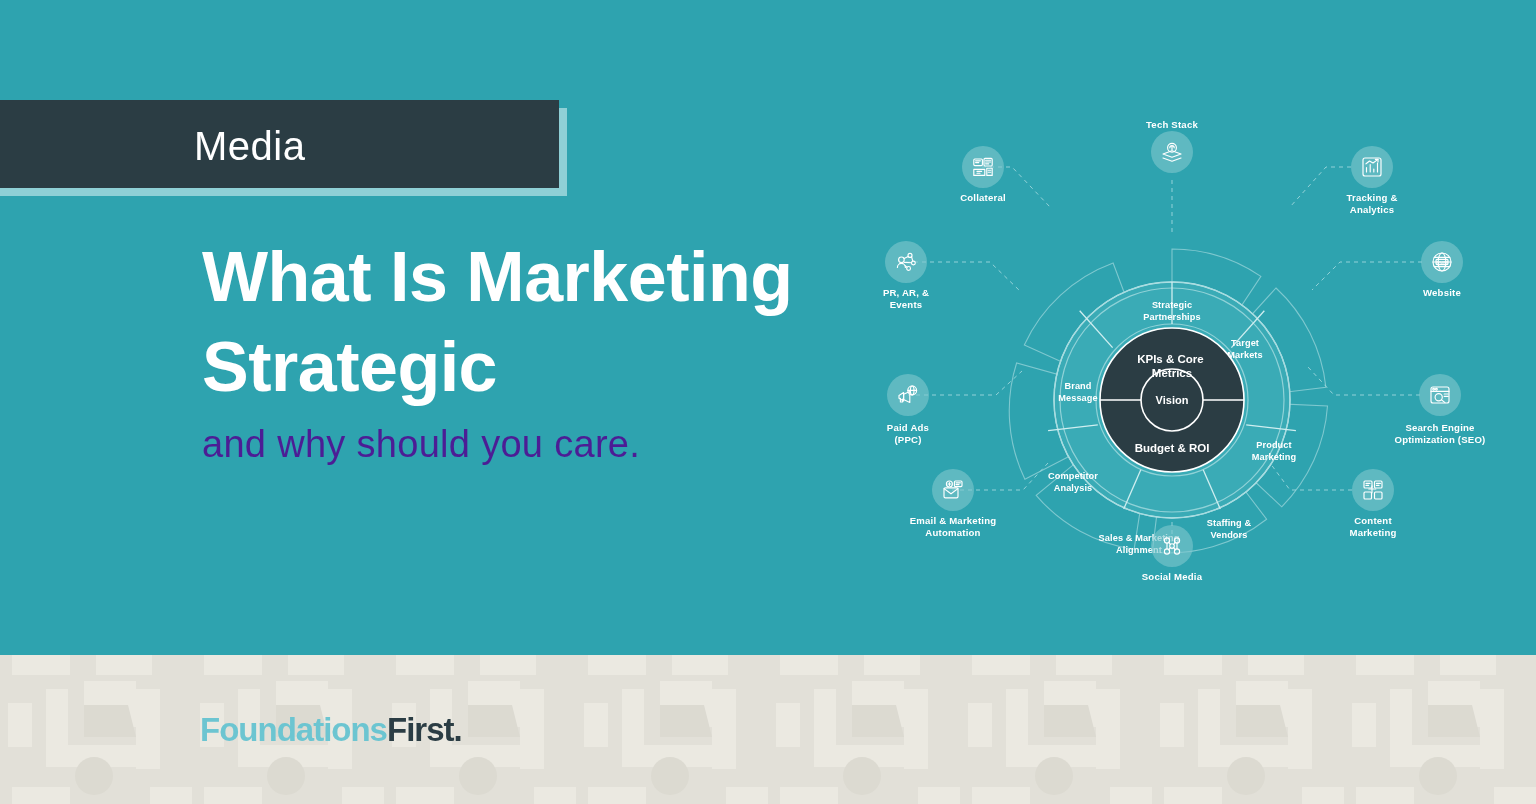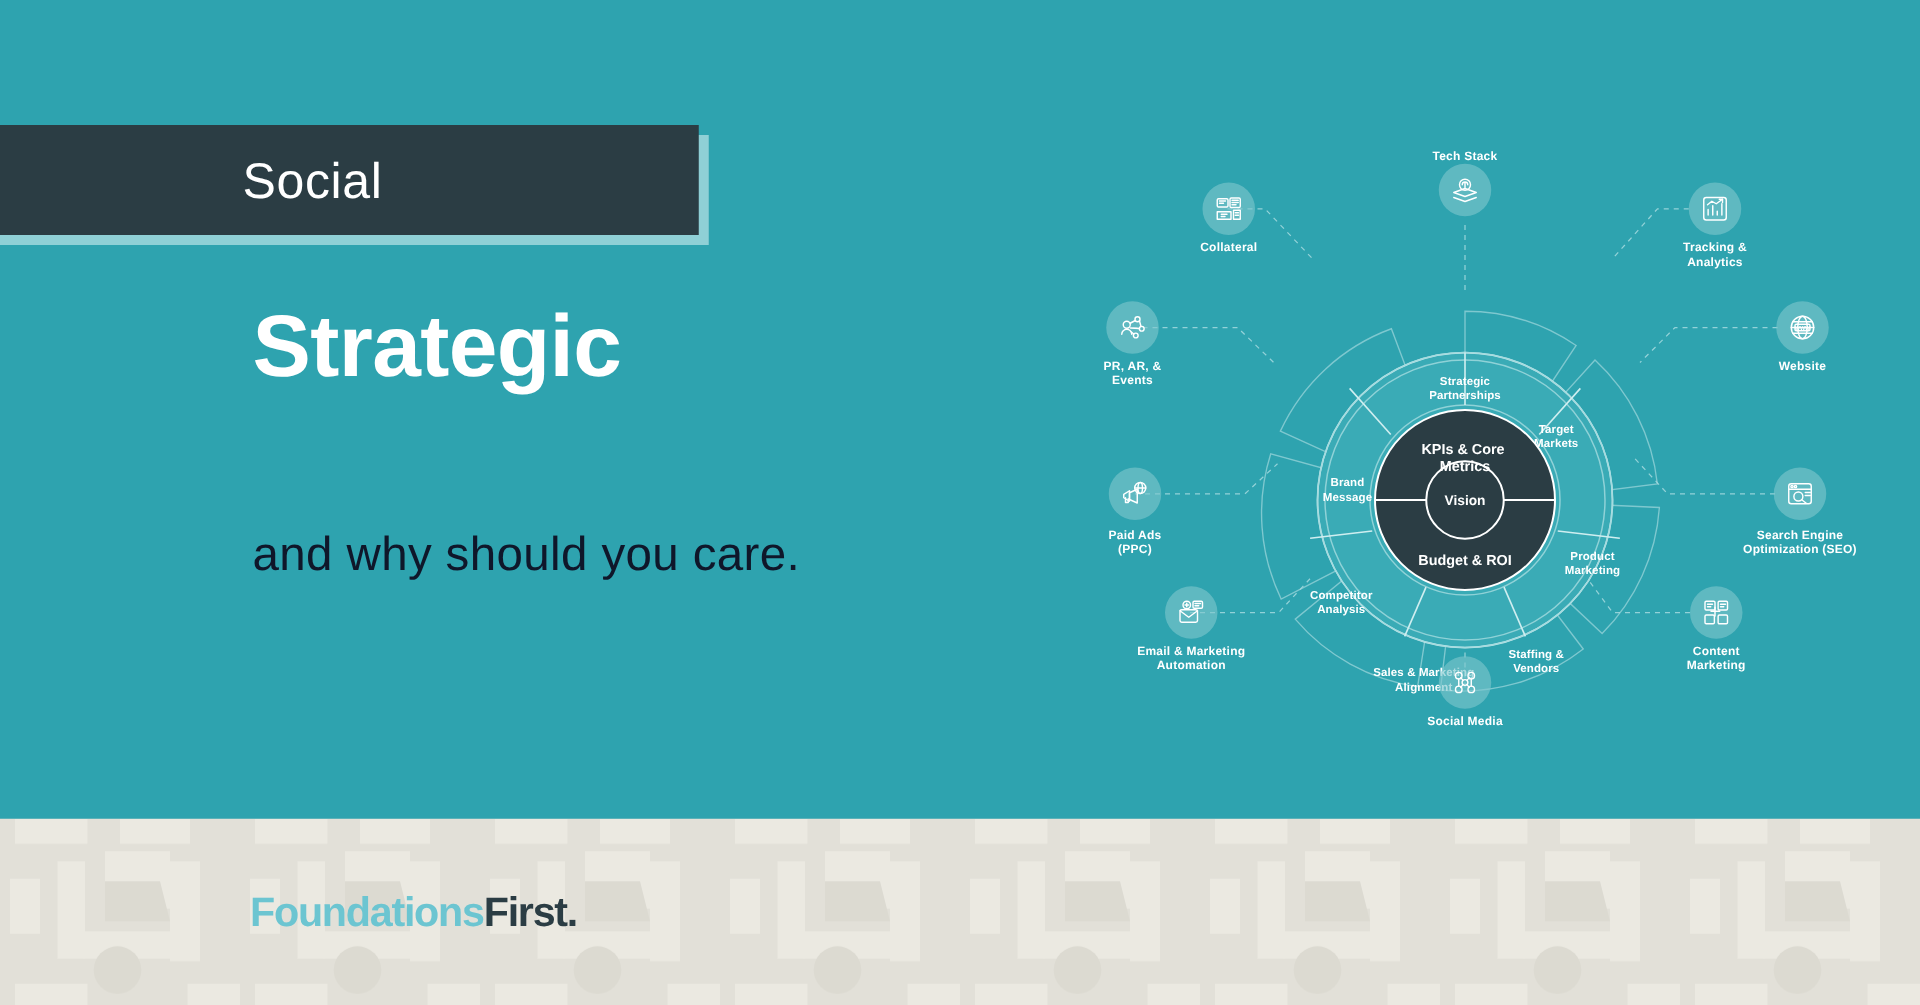--- a/index.html
+++ b/index.html
@@ -58,21 +58,21 @@
     font-size: 70px;
     font-weight: 700;
     line-height: 90px;
     letter-spacing: -0.5px;
   }
   #headline .hl-line { display: block; }
 
   #subhead {
     position: absolute;
     left: 202px; top: 423px;
-    color: #0f172a;
+    color: #4c1d95;
     font-size: 38px;
     font-weight: 300;
     letter-spacing: 0.3px;
   }
 
   
   #diagram {
     position: absolute;
     left: 860px; top: 95px;
     width: 660px; height: 510px;
@@ -146,24 +146,25 @@
   .logo-b { color: #2b3d44; }
 </style>
 </head>
 <body>
 
 <div id="hero">
 
   <div id="guide-badge-wrap">
     <div id="guide-badge-shadow"></div>
     <div id="guide-badge"></div>
-    <span id="guide-badge-label">Social</span>
+    <span id="guide-badge-label">Media</span>
   </div>
 
   <h1 id="headline">
+    <span class="hl-line">What Is Marketing</span>
     <span class="hl-line">Strategic</span>
   </h1>
 
   <div id="subhead">and why should you care.</div>
 
   <div id="diagram">
     <svg viewBox="0 0 660 510" xmlns="http://www.w3.org/2000/svg">
       <defs>
 
         <g id="sym-layers">

